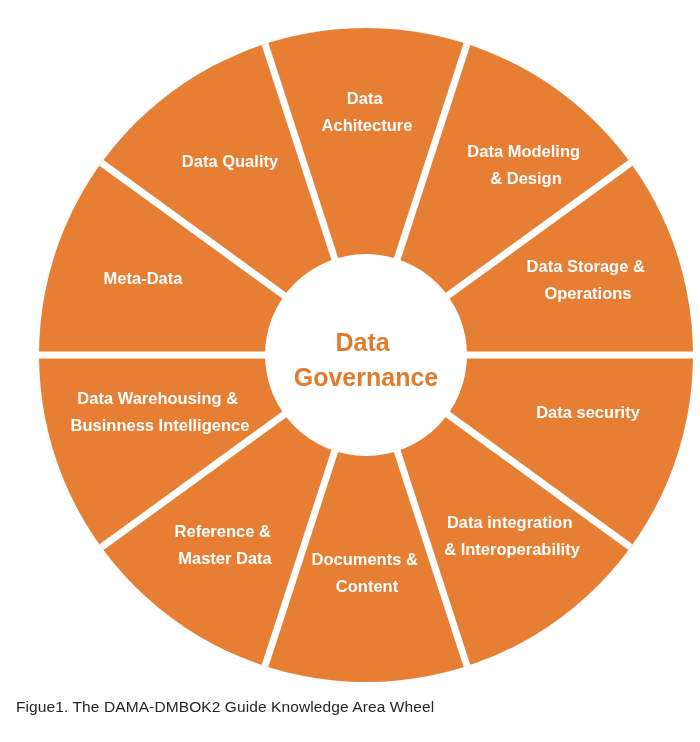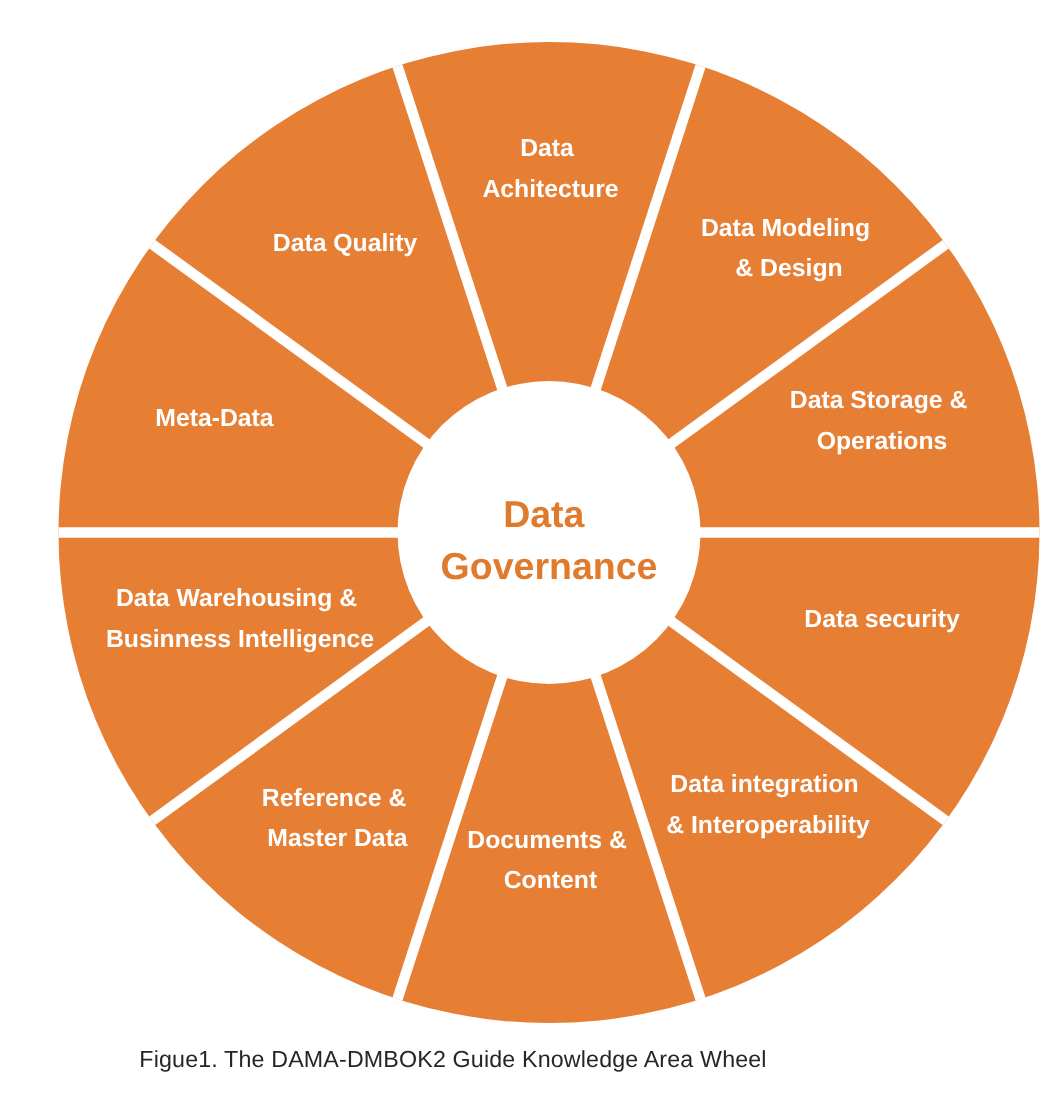--- a/index.html
+++ b/index.html
@@ -45,21 +45,20 @@
     font-size: 25px;
     font-weight: bold;
     text-anchor: middle;
     dominant-baseline: middle;
   }
   #figure-caption {
     position: absolute;
     left: 0;
     top: 698px;
     width: 572px;
-    text-align: center;
     font-family: "Liberation Sans", sans-serif;
     font-size: 15.5px;
     font-weight: normal;
     color: #262626;
     letter-spacing: 0.1px;
   }
 </style>
 </head>
 <body>
 

